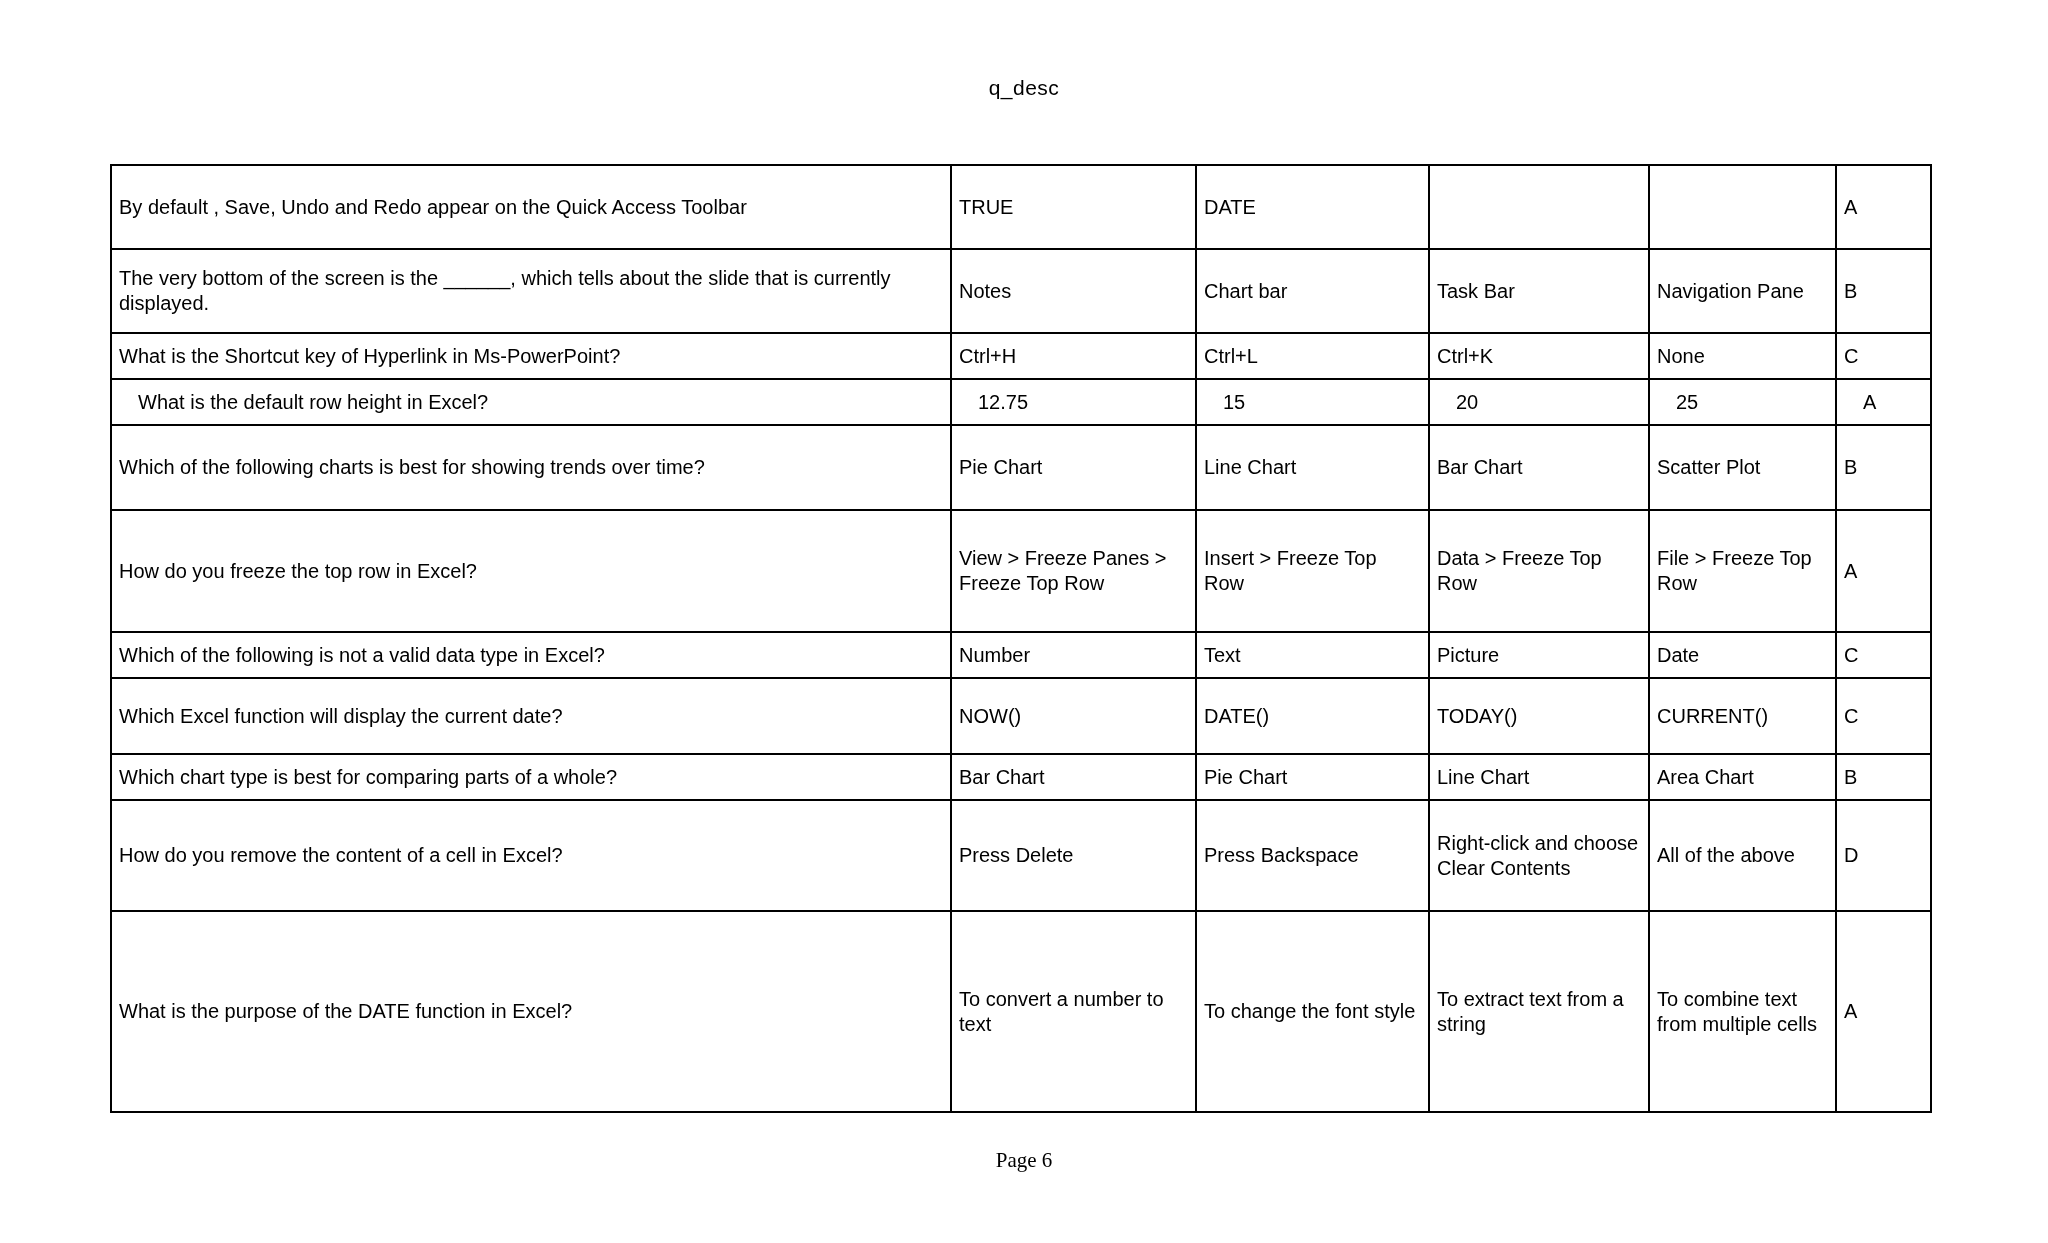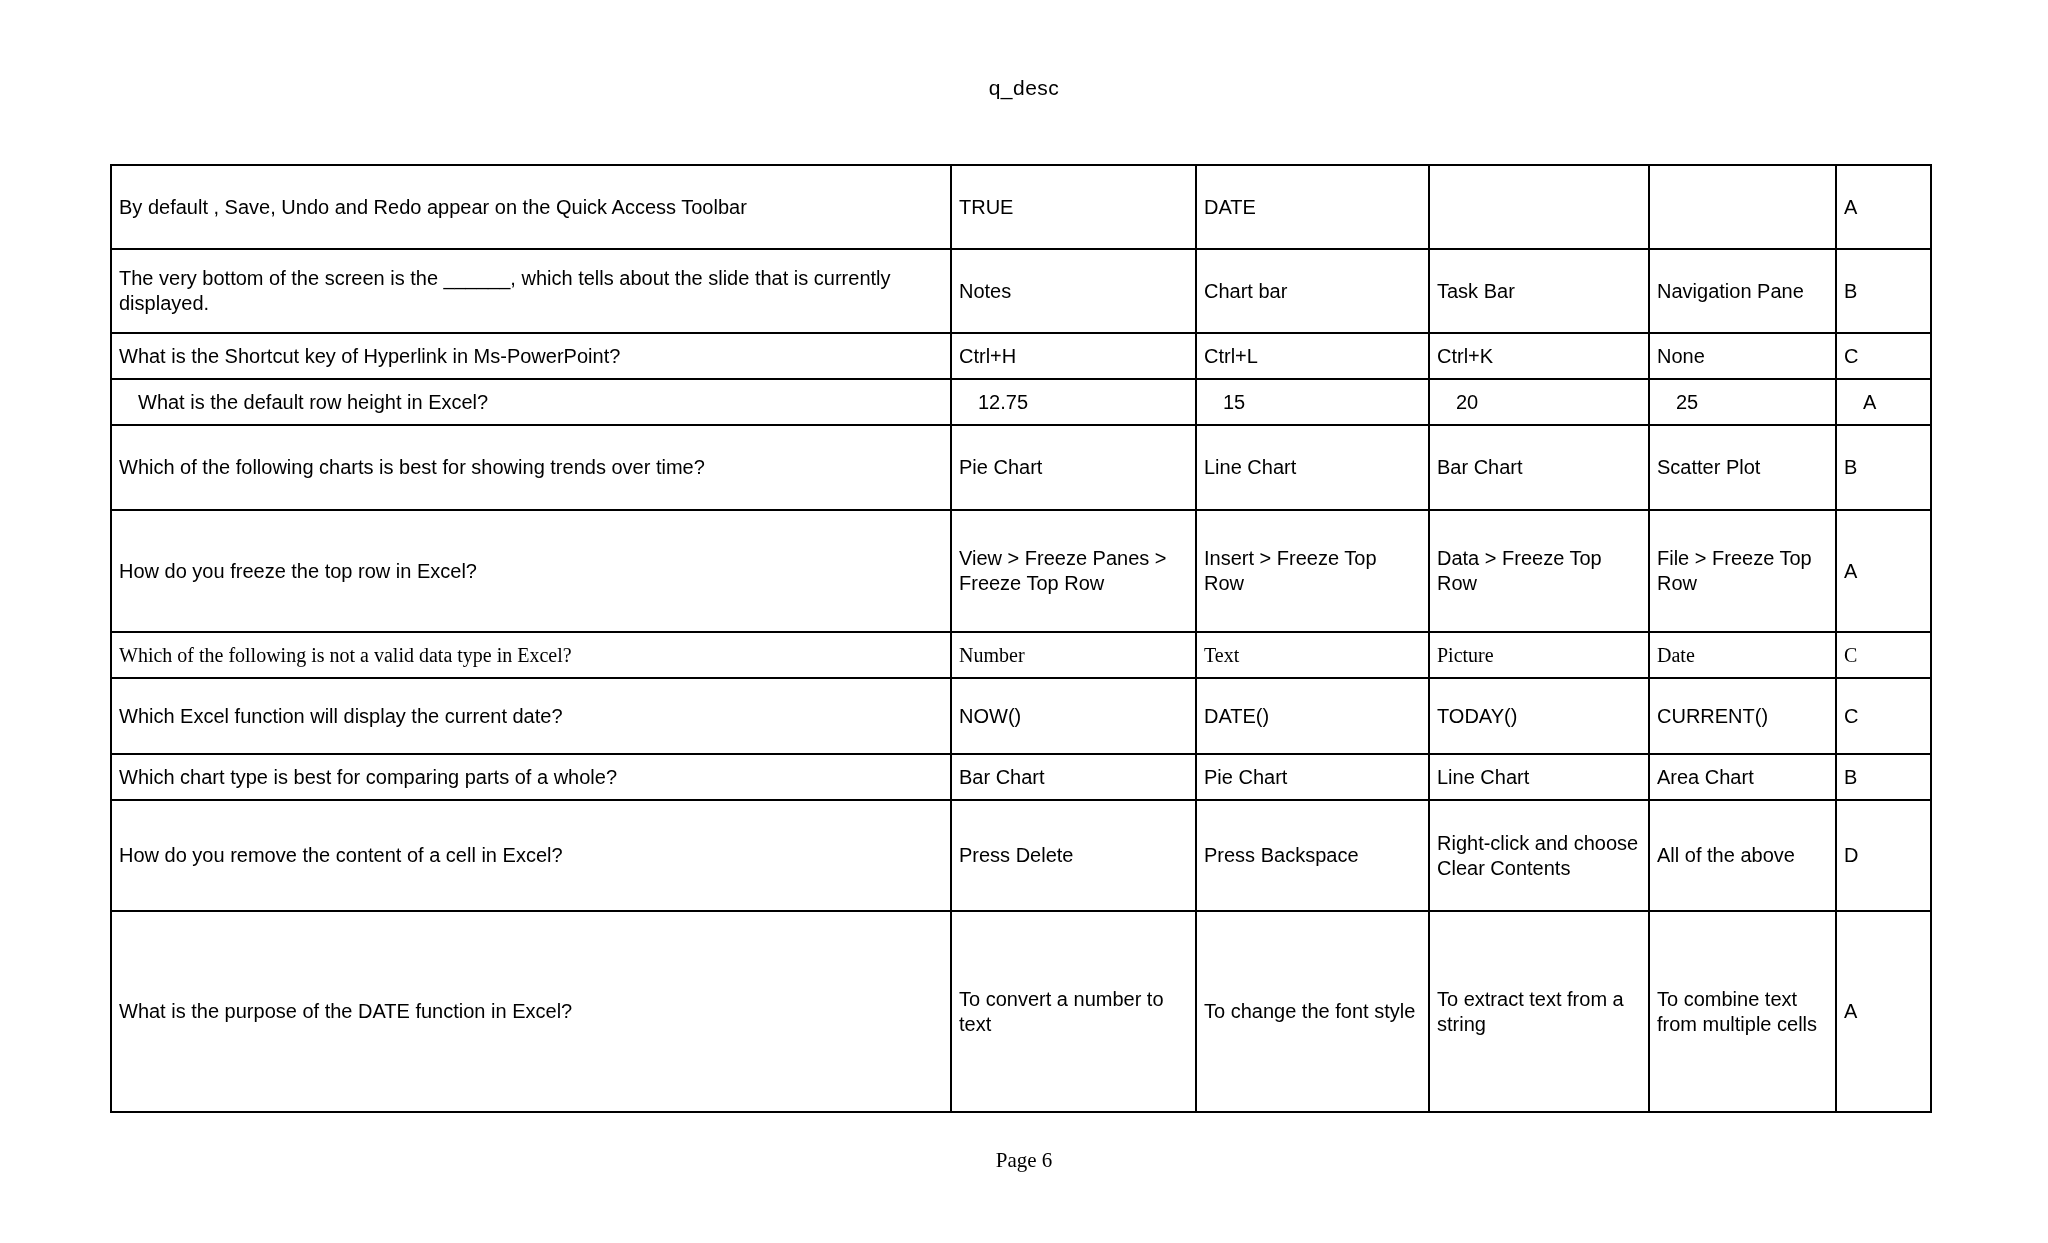--- a/index.html
+++ b/index.html
@@ -55,21 +55,21 @@
   td.opt { padding-left: 9px; }
   td.ans { padding-left: 9px; }
 
   
   tbody tr:nth-child(1)  td { height: 78px;  }
   tbody tr:nth-child(2)  td { height: 78px;  }
   tbody tr:nth-child(3)  td { height: 40px;  }
   tbody tr:nth-child(4)  td { height: 40px; padding-left: 26px;  }
   tbody tr:nth-child(5)  td { height: 79px;  }
   tbody tr:nth-child(6)  td { height: 116px; }
-  tbody tr:nth-child(7)  td { height: 40px; font-family: Liberation Serif, serif;  }
+  tbody tr:nth-child(7)  td { height: 40px;  }
   tbody tr:nth-child(8)  td { height: 70px;  }
   tbody tr:nth-child(9)  td { height: 40px;  }
   tbody tr:nth-child(10) td { height: 105px; }
   tbody tr:nth-child(11) td { height: 195px; }
 </style>
 </head>
 <body>
 
 <div class="page">
 

